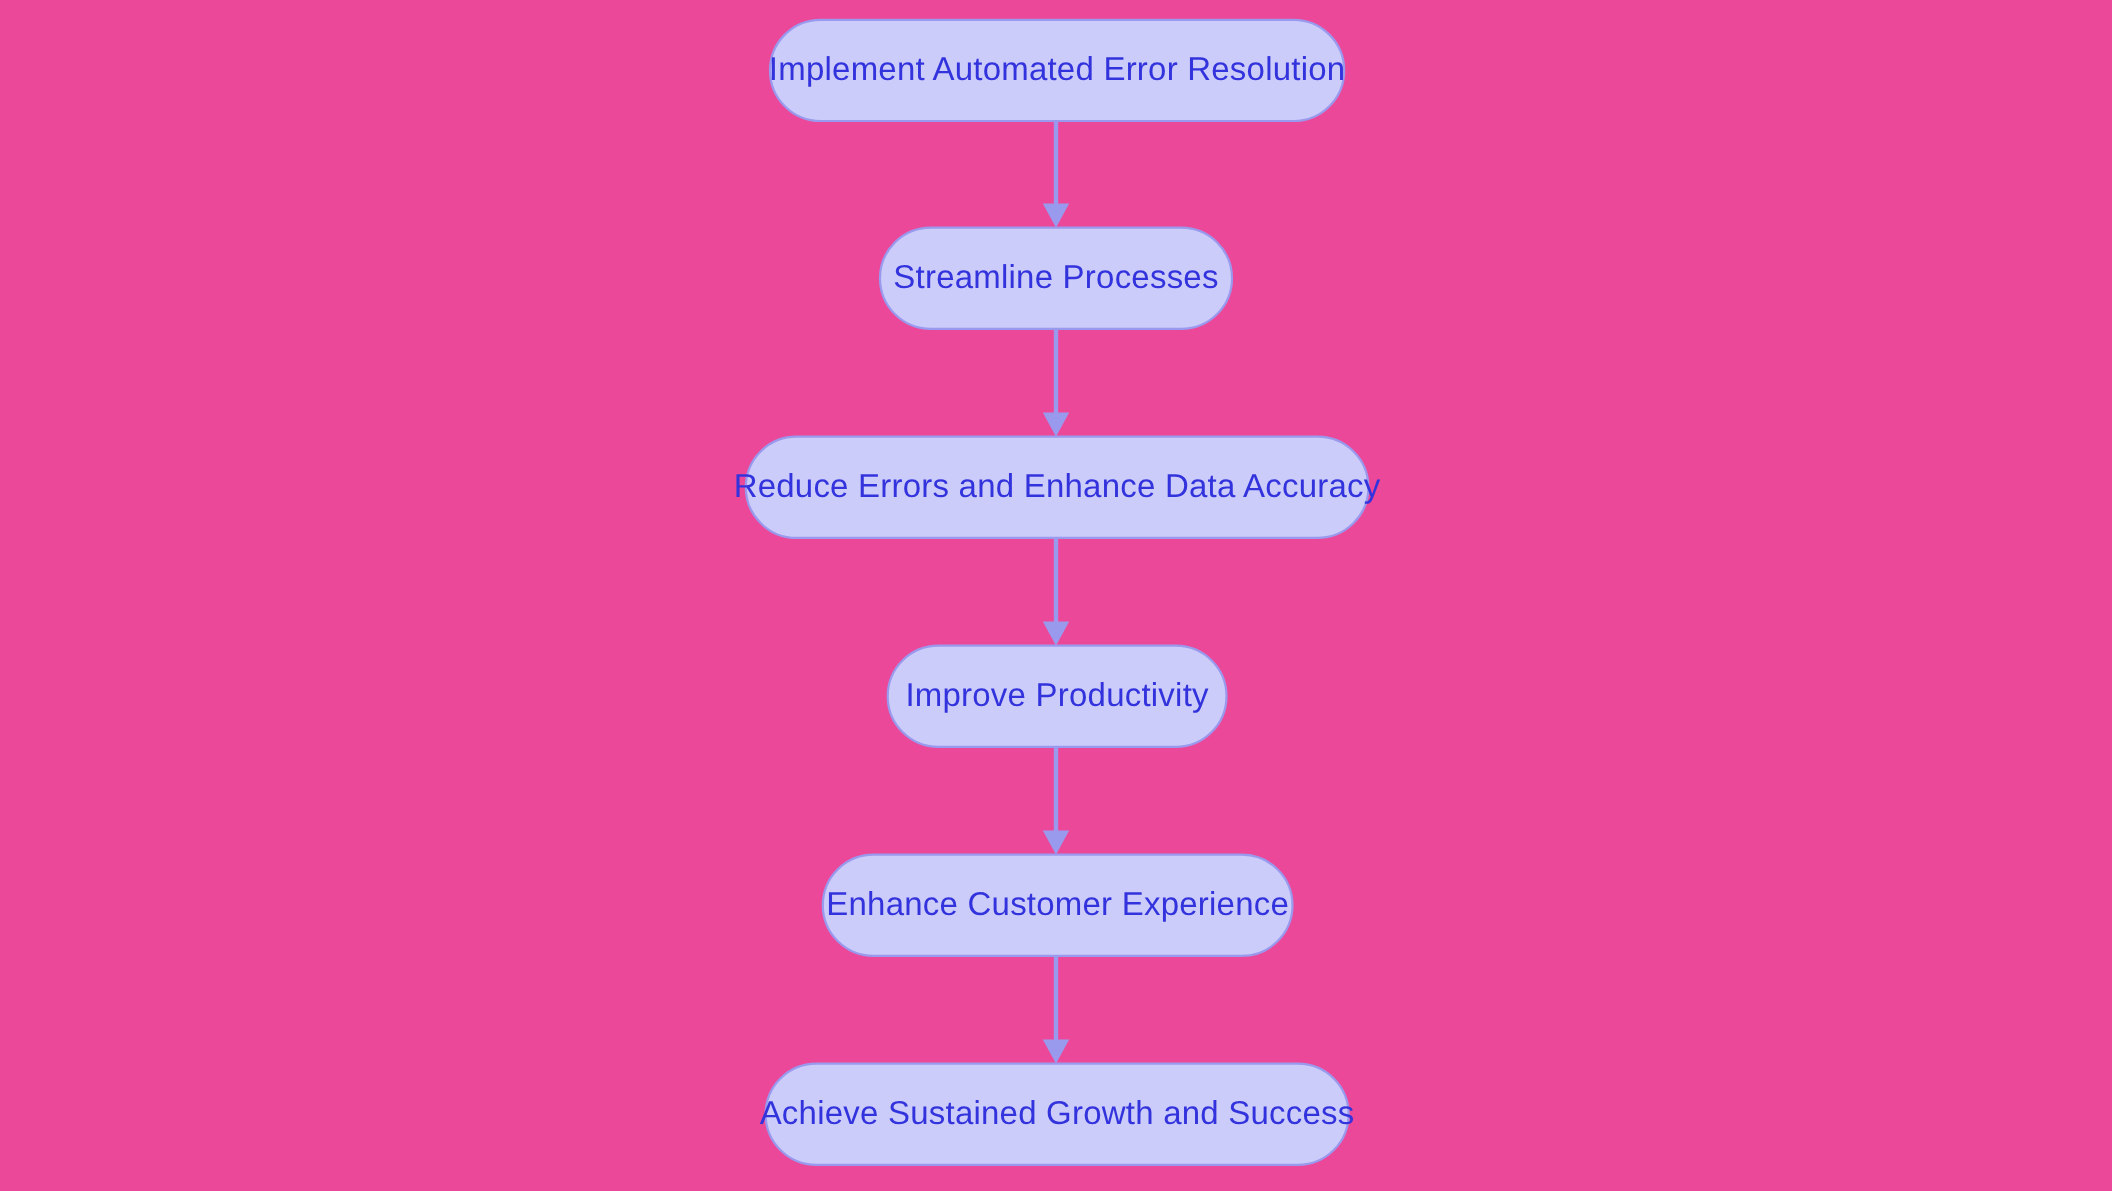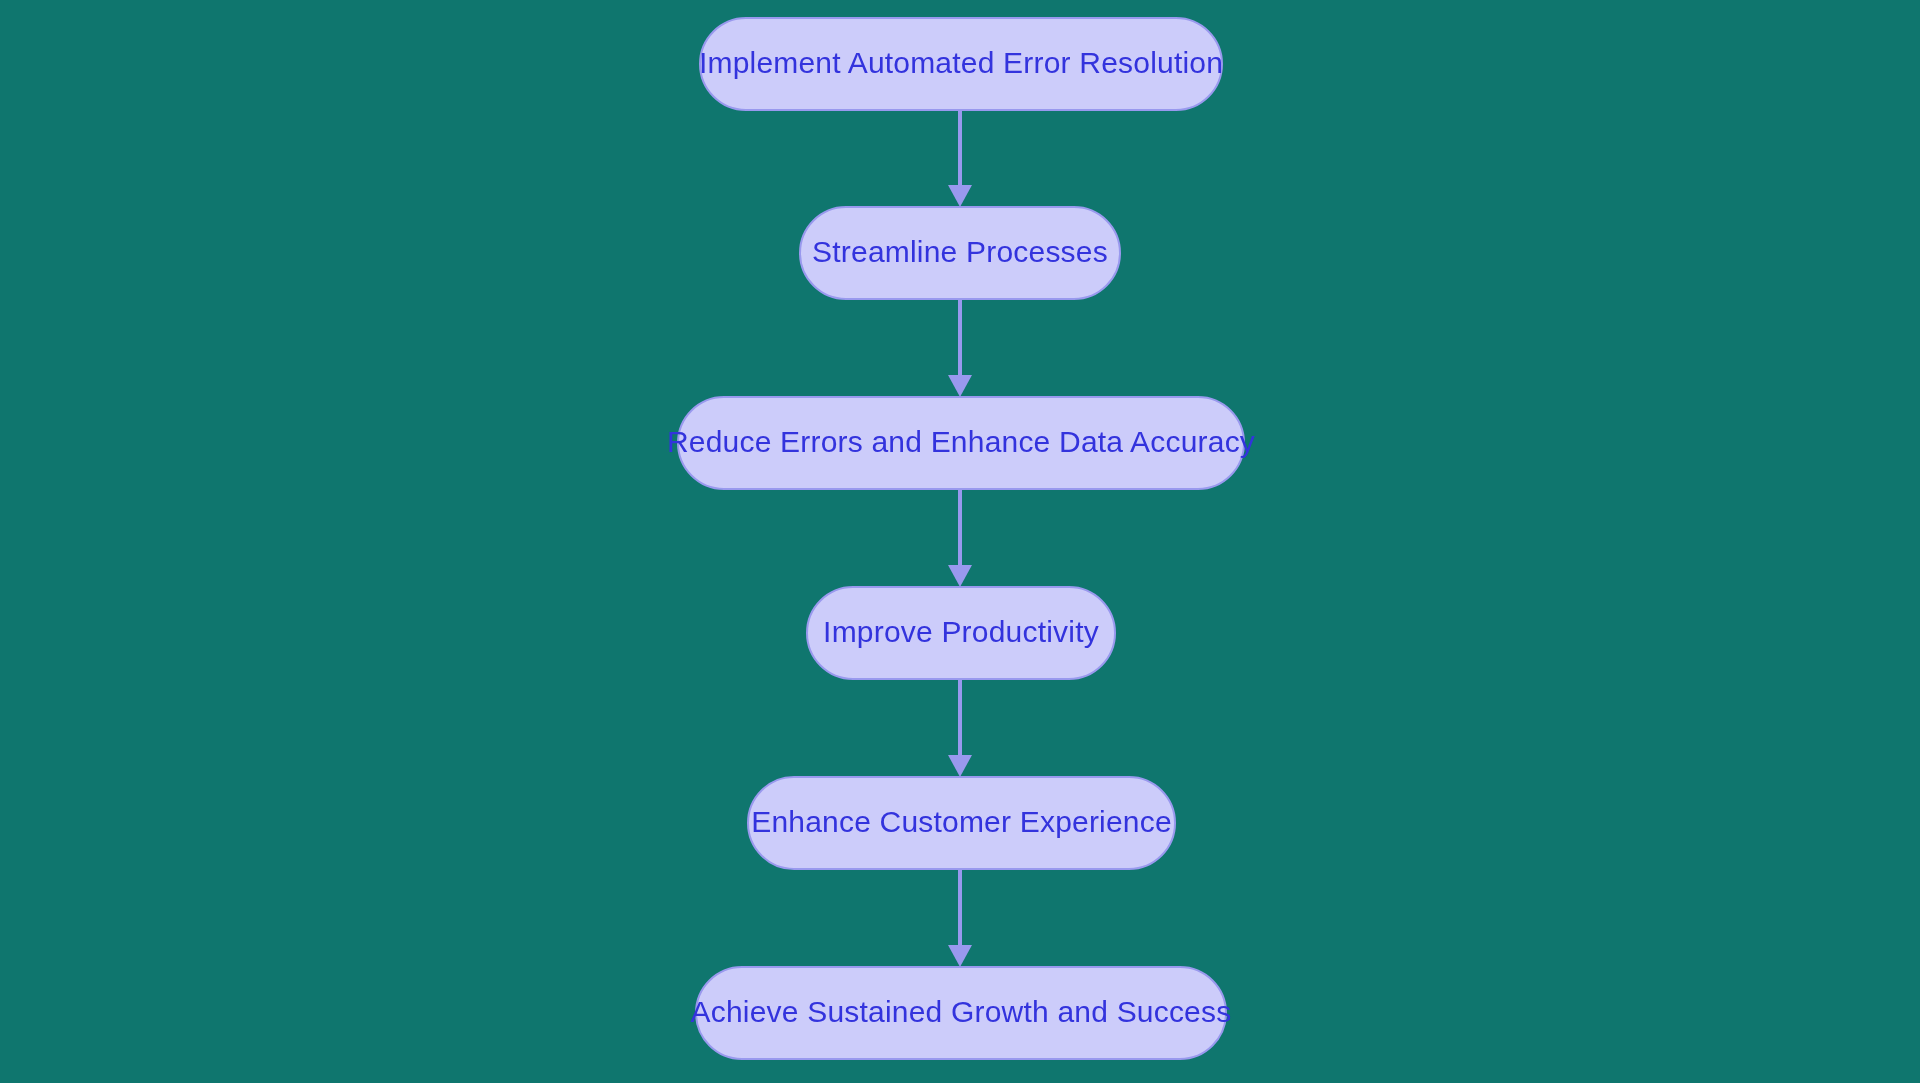--- a/index.html
+++ b/index.html
@@ -8,21 +8,21 @@
     padding: 0;
     background: #ffffff;
   }
   body {
     font-family: "Liberation Sans", sans-serif;
   }
   #canvas {
     position: relative;
     width: 1920px;
     height: 1083px;
-    background: #0f766e;
+    background: #ec4899;
     overflow: hidden;
   }
   #flow-svg {
     position: absolute;
     left: 0;
     top: 0;
     width: 1920px;
     height: 1083px;
     display: block;
   }

